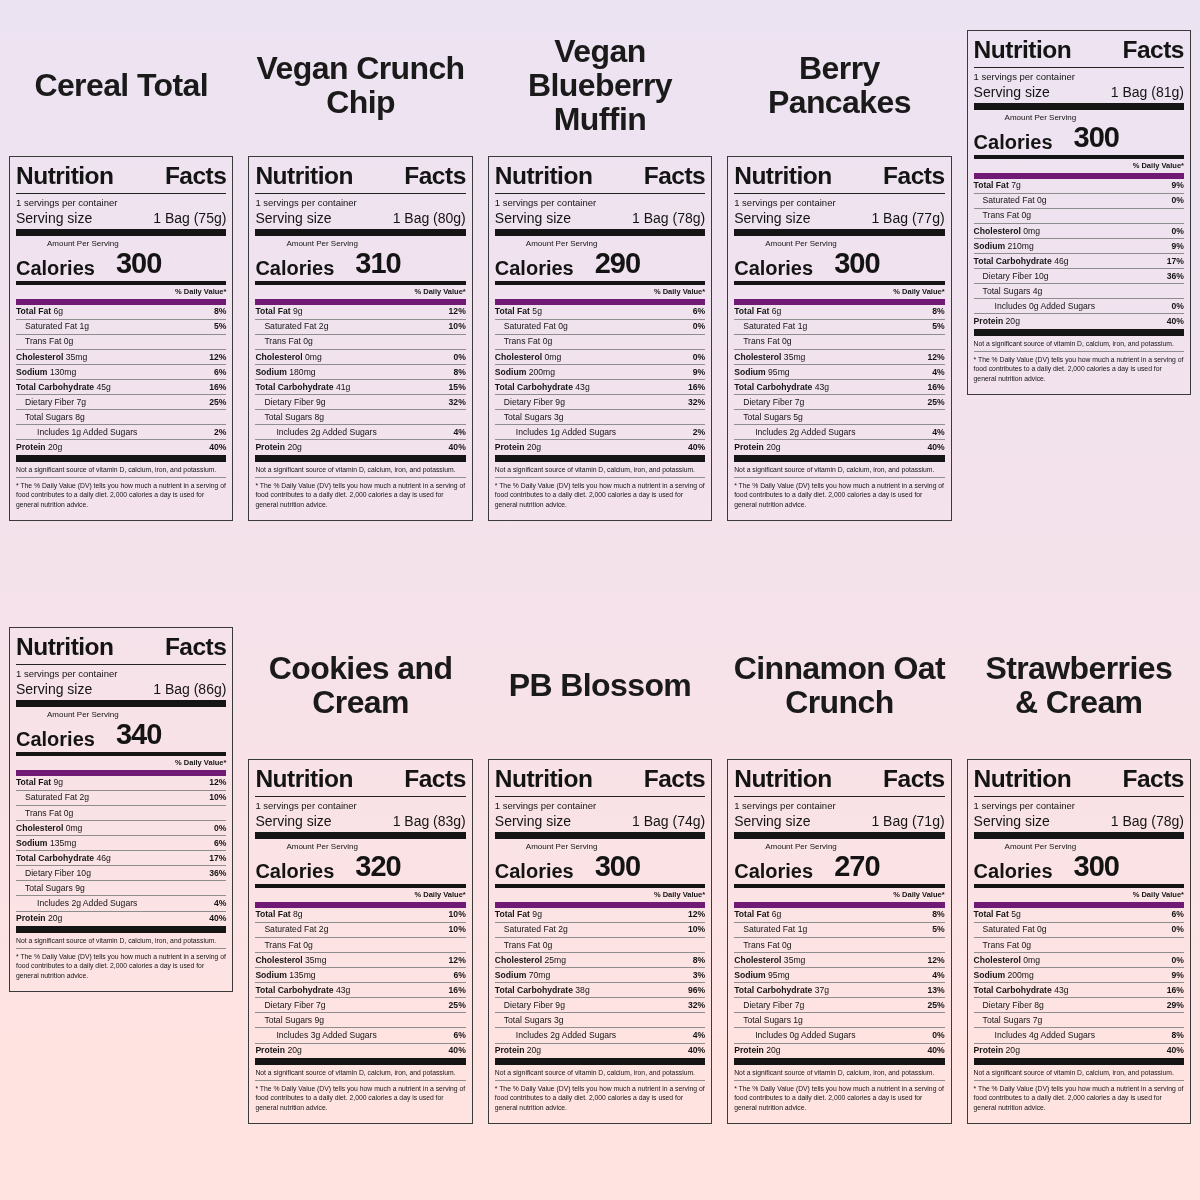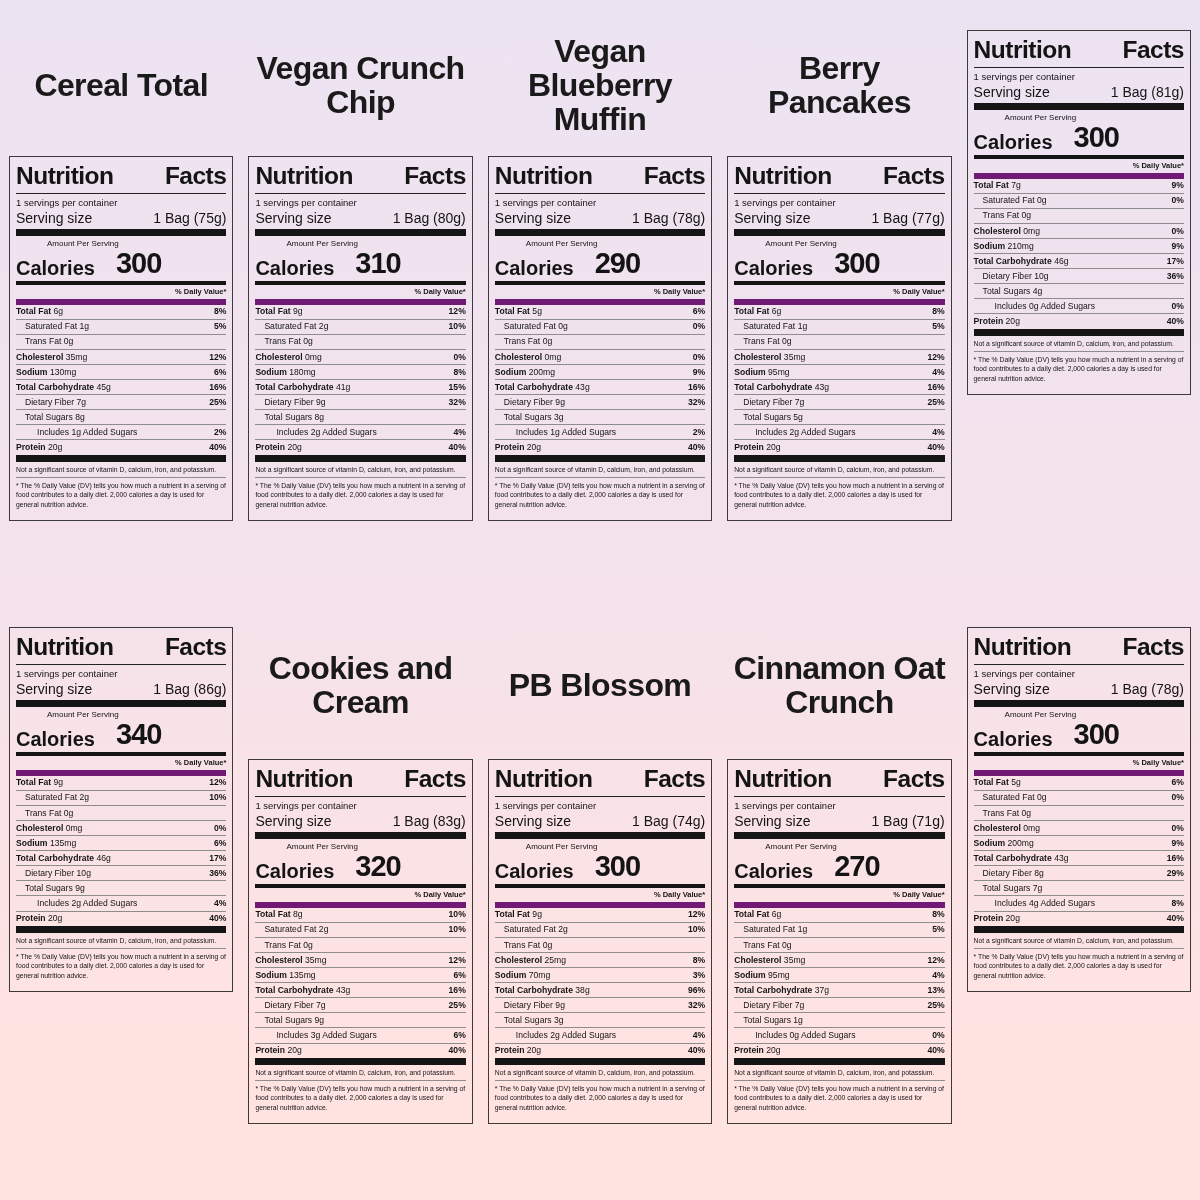--- a/index.html
+++ b/index.html
@@ -676,20 +676,23 @@
               <span class="dv">40%</span>
             </div>
           </div>
       <div class="rule-thick"></div>
       <div class="nf-fn nf-fn1">Not a significant source of vitamin D, calcium, iron, and potassium.</div>
       <div class="nf-fn">* The % Daily Value (DV) tells you how much a nutrient in a serving of food contributes to a daily diet. 2,000 calories a day is used for general nutrition advice.</div>
     </div>
   </div>
 
   <div class="cell">
+    <div class="title-box">
+      <h2 class="flavor-title">Strawberries &amp; Cream</h2>
+    </div>
     <div class="nf">
       <div class="nf-heading">
         <span>Nutrition</span>
         <span>Facts</span>
       </div>
       <div class="nf-servings">1 servings per container</div>
       <div class="nf-ss">
         <span>Serving size</span>
         <span>1 Bag (78g)</span>
       </div>

